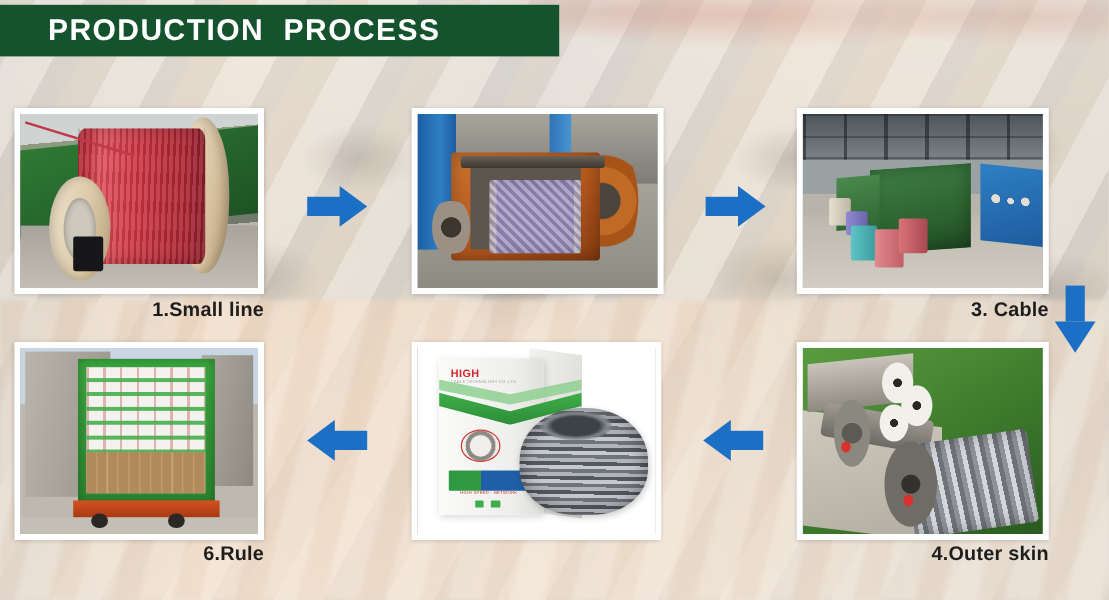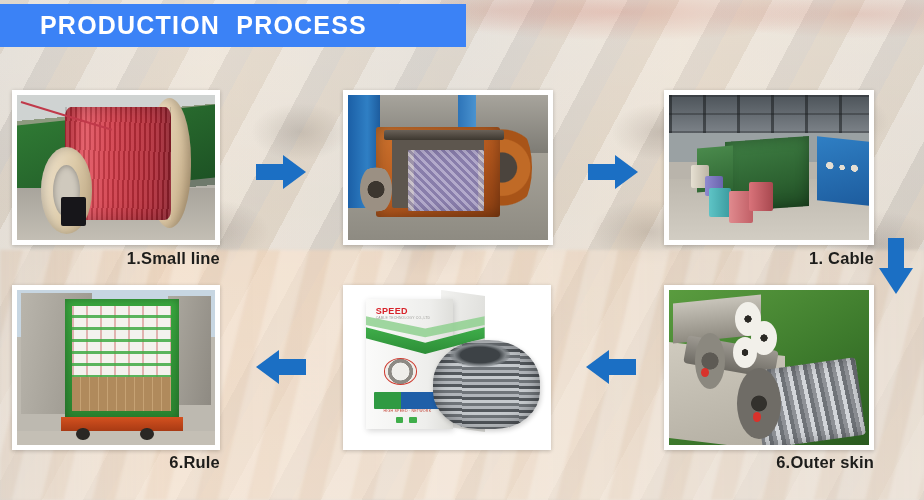--- a/index.html
+++ b/index.html
@@ -324,21 +324,21 @@
 </style>
 </head>
 <body>
 
 <div class="stage">
 
   <div class="bg"></div>
   <div class="bg-warm"></div>
   <div class="bg-vert"></div>
 
-  <div class="banner" id="banner" style="background: #3b82f6; padding-left: 40px;">
+  <div class="banner" id="banner" style="background: #14532d; padding-left: 40px;">
     <span class="banner-text">PRODUCTION  PROCESS</span>
   </div>
 
   <div class="card" style="left: 12px; top: 90px; width: 208px; height: 155px; background: rgb(255, 255, 255);">
     <div class="photo">
       <div class="p1-bg"></div>
         <div class="p1-green"></div>
         <div class="p1-floor"></div>
       <div class="p1-fl-r"></div>
         <div class="p1-drum"></div>
@@ -382,21 +382,21 @@
       <div class="p3-blue"></div>
         <div class="p3-mach"></div>
         <div class="p3-mach2"></div>
       <div class="p3-sp5"></div>
         <div class="p3-sp3"></div>
         <div class="p3-sp1"></div>
       <div class="p3-sp2"></div>
         <div class="p3-sp4"></div>
     </div>
   </div>
-  <div class="caption" style="left: 664px; top: 249px; width: 210px; color: rgb(29, 29, 27);">1. Cable</div>
+  <div class="caption" style="left: 664px; top: 249px; width: 210px; color: rgb(29, 29, 27);">3. Cable</div>
 
   <div class="arrow-d" style="left:879px; top:238px; color:#1b6fc4;">
     <div class="shaft" style="background:#1b6fc4;"></div>
       <div class="head"></div>
   </div>
 
   <div class="card" style="left: 12px; top: 285px; width: 208px; height: 165px; background: rgb(255, 255, 255);">
     <div class="photo">
       <div class="p6-sky"></div>
         <div class="p6-bldg"></div>
@@ -417,21 +417,21 @@
       <div class="head"></div>
   </div>
 
   <div class="card" style="left: 343px; top: 285px; width: 208px; height: 165px; background: rgb(255, 255, 255);">
     <div class="photo">
       <div class="p5-bg"></div>
       <div class="p5-side"></div>
       <div class="p5-box"></div>
       <div class="p5-chev2"></div>
       <div class="p5-chev"></div>
-      <div class="p5-logo">SPEED</div>
+      <div class="p5-logo">HIGH</div>
       <div class="p5-logo-sub">CABLE TECHNOLOGY CO.,LTD</div>
       <div class="p5-circ"></div>
       <div class="p5-circ2"></div>
       <div class="p5-brand"></div>
       <div class="p5-brand-t">HIGH SPEED · NETWORK</div>
       <div class="p5-dot1"></div>
         <div class="p5-dot2"></div>
       <div class="p5-coil"></div>
     </div>
   </div>
@@ -450,15 +450,15 @@
         <div class="p4-disc1"></div>
       <div class="p4-b1"></div>
         <div class="p4-b2"></div>
         <div class="p4-b3"></div>
       <div class="p4-reel"></div>
         <div class="p4-flange"></div>
       <div class="p4-red1"></div>
         <div class="p4-red2"></div>
     </div>
   </div>
-  <div class="caption" style="left: 664px; top: 453px; width: 210px; color: rgb(29, 29, 27);">6.Outer skin</div>
+  <div class="caption" style="left: 664px; top: 453px; width: 210px; color: rgb(29, 29, 27);">4.Outer skin</div>
 
 </div>
 
 </body></html>

